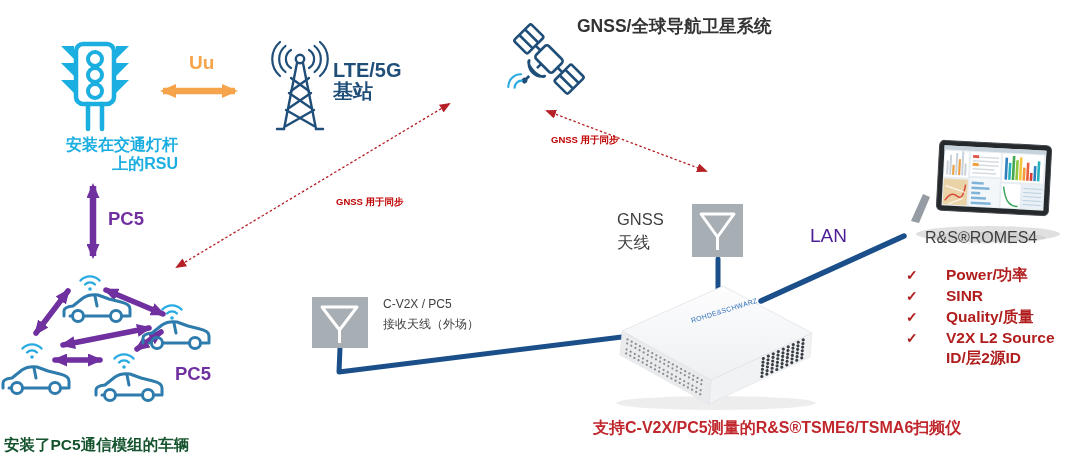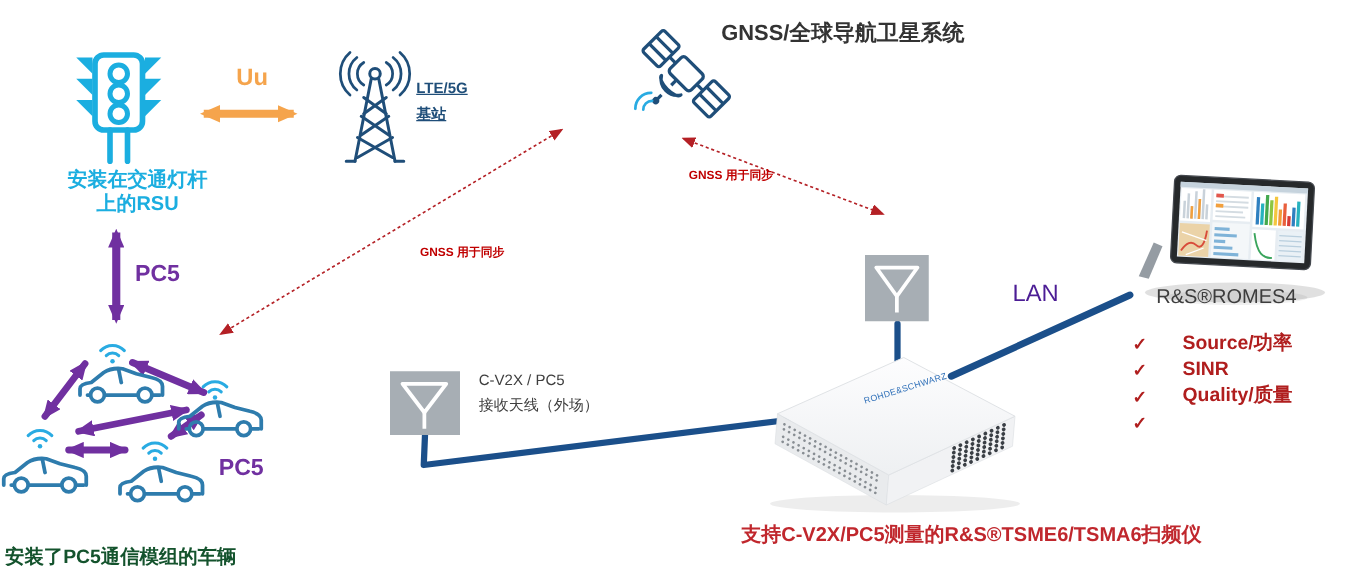--- a/index.html
+++ b/index.html
@@ -2,24 +2,24 @@
 <html><head>
 <meta charset="utf-8">
 <style>
   html,body{margin:0;padding:0;background:#fff;}
   .stage{position:relative;width:1080px;height:467px;background:#ffffff;
          font-family:"Liberation Sans",sans-serif;overflow:hidden;}
   .stage svg{position:absolute;left:0;top:0;}
   .t{position:absolute;white-space:nowrap;}
   
   .gnss-title{left:577px;top:14px;font-size:17.5px;font-weight:600;color:#333;}
-  .rsu-label{left:26px;top:135px;width:168px;text-align:center;color:#1BAEE0;
+  .rsu-label{left:10px;top:135px;width:168px;text-align:right;color:#1BAEE0;
              font-weight:700;font-size:16px;line-height:19px;white-space:normal;}
   .uu-label{left:189px;top:52px;font-size:19px;font-weight:700;color:#F5A44C;}
-  .bs-label{left:333px;top:60px;font-size:12px;font-weight:700;color:#1F4E79;line-height:21px;white-space:normal;width:80px;text-decoration:underline;}
+  .bs-label{left:333px;top:60px;font-size:20px;font-weight:700;color:#1F4E79;line-height:21px;white-space:normal;width:80px;}
   .sync-l{left:336px;top:196px;font-size:9.5px;font-weight:700;color:#C00000;}
   .sync-r{left:551px;top:134px;font-size:9.5px;font-weight:700;color:#C00000;}
   .pc5-rsu{left:108px;top:208px;font-size:18.5px;font-weight:700;color:#7030A0;}
   .pc5-cars{left:175px;top:363px;font-size:18.5px;font-weight:700;color:#7030A0;}
   .cars-cap{left:4px;top:435px;font-size:15.5px;font-weight:700;color:#14532d;}
   .cv2x-label{left:383px;top:294px;font-size:12px;font-weight:500;color:#3F3F3F;line-height:20px;white-space:normal;width:130px;}
   .gnssant-label{left:617px;top:208px;font-size:16.5px;font-weight:500;color:#3F3F3F;line-height:23px;white-space:normal;width:70px;}
   .lan-label{left:810px;top:225px;font-size:19px;font-weight:500;color:#4c1d95;}
   .romes-title{left:925px;top:227px;font-size:16px;font-weight:400;color:#3D3D3D;line-height:21px;white-space:normal;width:140px;}
   .bottom-cap{left:593px;top:418px;font-size:16px;font-weight:700;color:#C0272D;text-align:center;}
@@ -265,40 +265,45 @@
 
 <div class="t pc5-rsu">PC5</div>
 <div class="t pc5-cars">PC5</div>
 <div class="t cars-cap">安装了PC5通信模组的车辆</div>
 
 <div class="t cv2x-label">
   <div>C-V2X / PC5</div>
   <div>接收天线（外场）</div>
 </div>
 
+<div class="t gnssant-label">
+  <div>GNSS</div>
+  <div>天线</div>
+</div>
 
 <div class="t lan-label">LAN</div>
 
 <div class="t romes-title">
   <div>R&amp;S®ROMES4</div>
 </div>
 
 <div class="chk-list">
   <div class="chk-row">
     <span class="chk-mark">✓</span>
-    <span class="chk-label">Source/功率</span>
+    <span class="chk-label">Power/功率</span>
   </div>
   <div class="chk-row">
     <span class="chk-mark">✓</span>
     <span class="chk-label">SINR</span>
   </div>
   <div class="chk-row">
     <span class="chk-mark">✓</span>
     <span class="chk-label">Quality/质量</span>
   </div>
   <div class="chk-row">
     <span class="chk-mark">✓</span>
+    <span class="chk-label">V2X L2 Source ID/层2源ID</span>
   </div>
 </div>
 
 <div class="t bottom-cap">支持C-V2X/PC5测量的R&amp;S®TSME6/TSMA6扫频仪</div>
 
 </div>
 
 </body></html>

